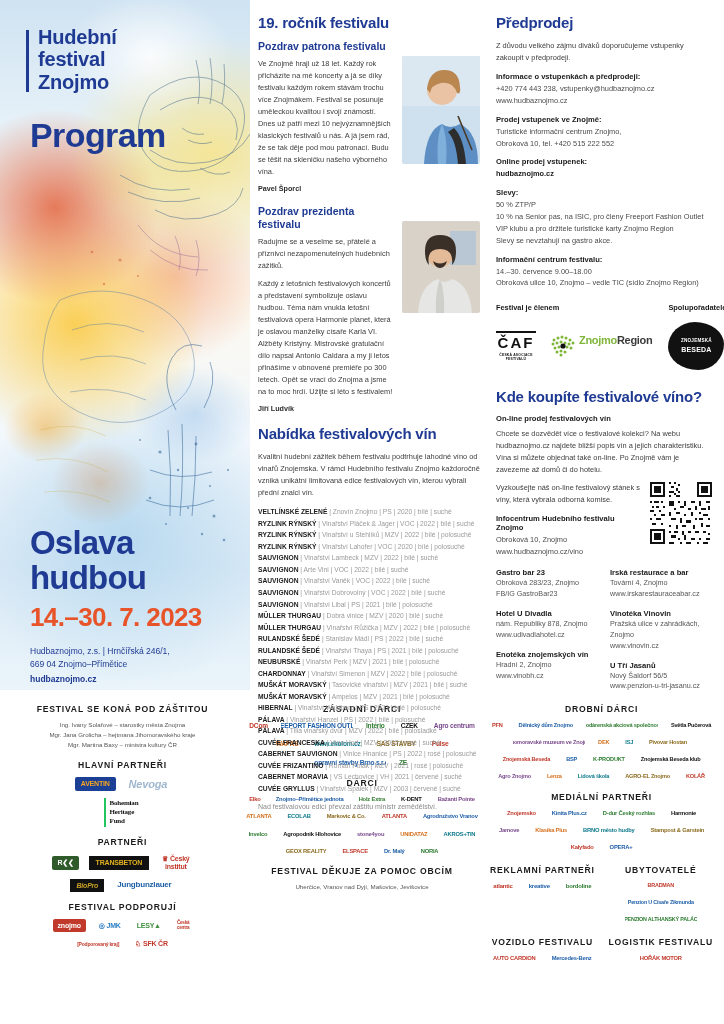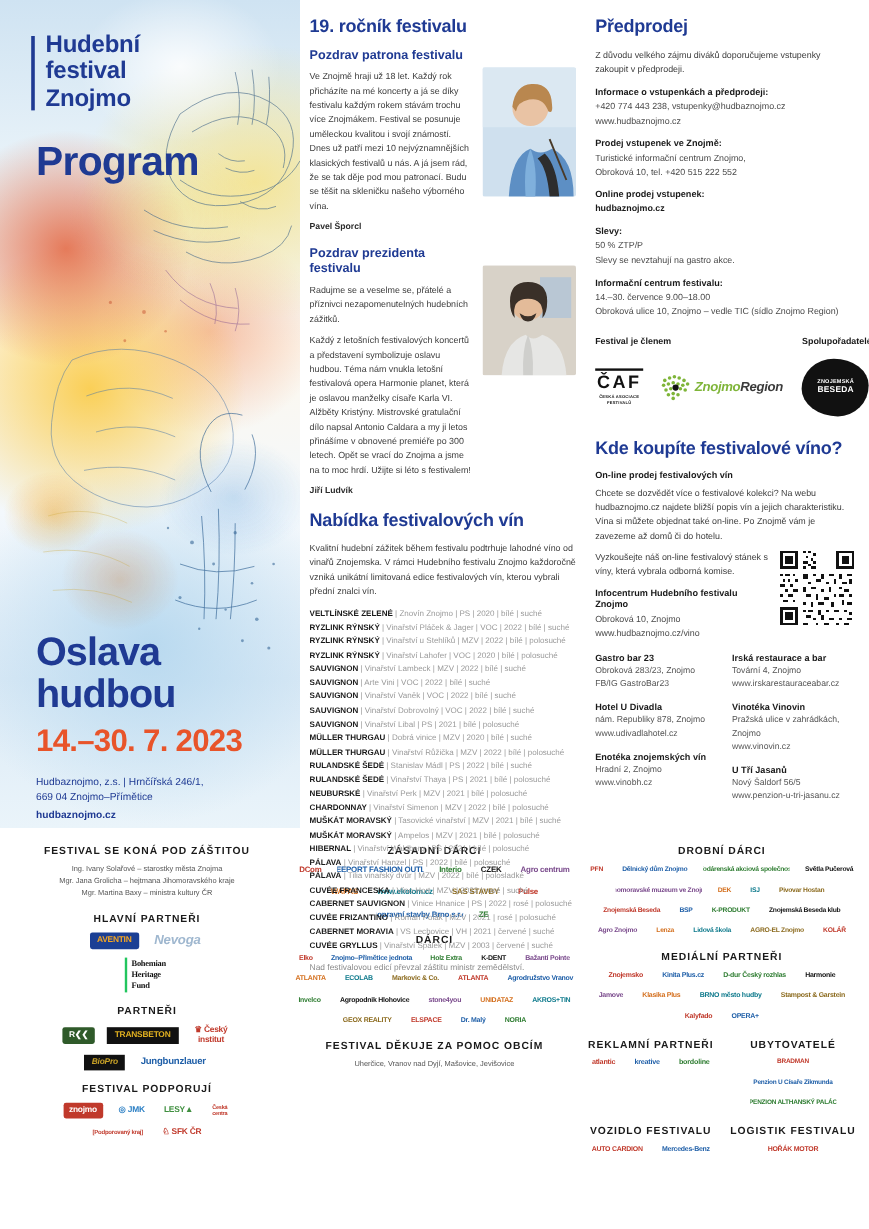--- a/index.html
+++ b/index.html
@@ -103,21 +103,21 @@
   .member-col { flex:1; }
   .member-col.right { flex:0 0 92px; }
   .member-lbl { font-size:7.4px; font-weight:bold; color:#1a1a1a; margin-bottom:8px; }
   .member-logos { display:flex; align-items:center; gap:14px; min-height:52px; }
 
   .caf { text-align:center; }
   .caf-line { width:40px; height:2px; background:#111; margin:0 auto 2px; }
   .caf-txt { font-size:15px; font-weight:bold; letter-spacing:2px; color:#111; line-height:1; }
   .caf-sub { font-size:3.4px; font-weight:bold; color:#111; margin-top:3px; letter-spacing:.2px; line-height:1.3; }
 
-  .znojmoregion { display:flex; align-items:center; gap:3px;font-style:italic; }
+  .znojmoregion { display:flex; gap:3px; }
   .zr-dots { width:26px; height:24px; }
   .zr-txt { font-size:11px; font-weight:bold; color:#3b3b3b; letter-spacing:-.3px; }
   .zr-txt .g { color:#7fb539; }
 
   .beseda {
     width:56px; height:48px; background:#111; border-radius:48% 52% 46% 54% / 52% 46% 54% 48%;
     display:flex; flex-direction:column; align-items:center; justify-content:center;
   }
   .beseda span { color:#fff; font-size:4.6px; font-weight:bold; letter-spacing:.2px; line-height:1.35; }
   .beseda span.big { font-size:7px; }
@@ -318,20 +318,21 @@
 
       <div class="lbl">Prodej vstupenek ve Znojmě:</div>
       <div class="val">Turistické informační centrum Znojmo,</div>
       <div class="val">Obroková 10, tel. +420 515 222 552</div>
 
       <div class="lbl">Online prodej vstupenek:</div>
       <div class="val"><b>hudbaznojmo.cz</b></div>
 
       <div class="lbl">Slevy:</div>
       <div class="val">50 % ZTP/P</div>
+      <div class="val">10 % na Senior pas, na ISIC, pro členy Freeport Fashion Outlet VIP klubu a pro držitele turistické karty Znojmo Region</div>
       <div class="val">Slevy se nevztahují na gastro akce.</div>
 
       <div class="lbl">Informační centrum festivalu:</div>
       <div class="val">14.–30. července 9.00–18.00</div>
       <div class="val">Obroková ulice 10, Znojmo – vedle TIC (sídlo Znojmo Region)</div>
 
       <div class="member-row">
         <div class="member-col">
           <div class="member-lbl">Festival je členem</div>
           <div class="member-logos">

